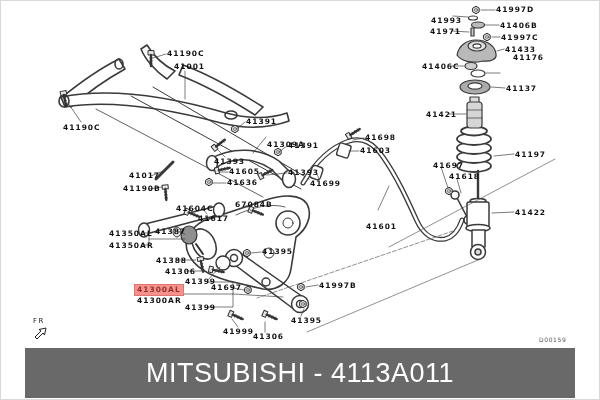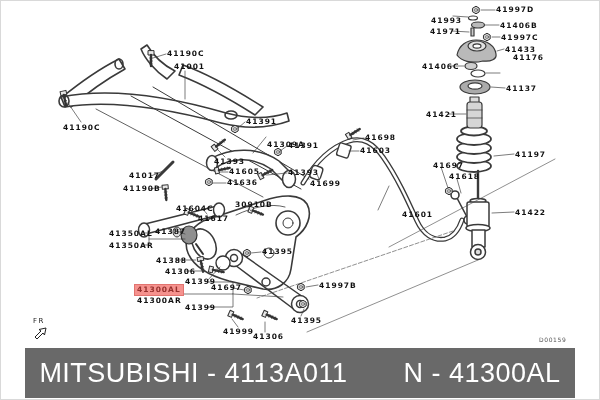--- a/index.html
+++ b/index.html
@@ -218,58 +218,57 @@
     <span>FR</span>
     <svg width="16" height="13" style="display:block;margin-top:1px;">
       <path d="M2,11 L8,5 L6,3.5 L13,2 L11.5,9 L10,7 L4,13 Z" fill="#fff" stroke="#222" stroke-width="1"></path>
     </svg>
   </div>
 
   <div class="sheet-code">D00159</div>
 
   <div class="footer">
     <span>MITSUBISHI - 4113A011</span>
-    <span>N - 41300AL</span>
   </div>
 
   <div id="labels">
       <div class="part-label" style="left: 166px; top: 49px;">41190C</div>
       <div class="part-label" style="left: 173px; top: 62px;">41001</div>
       <div class="part-label" style="left: 62px; top: 123px;">41190C</div>
       <div class="part-label" style="left: 245px; top: 117px;">41391</div>
       <div class="part-label" style="left: 266px; top: 128px; margin-top: 12px;">41309A</div>
       <div class="part-label" style="left: 287px; top: 141px;">41391</div>
       <div class="part-label" style="left: 213px; top: 157px;">41393</div>
       <div class="part-label" style="left: 228px; top: 167px;">41605</div>
       <div class="part-label" style="left: 226px; top: 178px;">41636</div>
       <div class="part-label" style="left: 287px; top: 168px;">41393</div>
       <div class="part-label" style="left: 309px; top: 179px;">41699</div>
       <div class="part-label" style="left: 364px; top: 133px;">41698</div>
       <div class="part-label" style="left: 359px; top: 146px;">41603</div>
       <div class="part-label" style="left: 128px; top: 171px;">41017</div>
       <div class="part-label" style="left: 122px; top: 184px;">41190B</div>
       <div class="part-label" style="left: 175px; top: 204px;">41604C</div>
-      <div class="part-label" style="left: 234px; top: 200px;">30910B</div>
+      <div class="part-label" style="left: 234px; top: 200px;">67084B</div>
       <div class="part-label" style="left: 197px; top: 214px;">41617</div>
       <div class="part-label" style="left: 108px; top: 229px;">41350AL</div>
       <div class="part-label" style="left: 108px; top: 241px;">41350AR</div>
       <div class="part-label" style="left: 154px; top: 227px;">41387</div>
       <div class="part-label" style="left: 261px; top: 247px;">41395</div>
       <div class="part-label" style="left: 155px; top: 256px;">41388</div>
       <div class="part-label" style="left: 164px; top: 267px;">41306</div>
       <div class="part-label" style="left: 184px; top: 277px;">41399</div>
       <div class="part-label hl" style="left: 136px; top: 285px;">41300AL</div>
       <div class="part-label" style="left: 136px; top: 296px;">41300AR</div>
       <div class="part-label" style="left: 210px; top: 283px;">41697</div>
       <div class="part-label" style="left: 184px; top: 303px;">41399</div>
       <div class="part-label" style="left: 222px; top: 327px;">41999</div>
       <div class="part-label" style="left: 252px; top: 332px;">41306</div>
       <div class="part-label" style="left: 290px; top: 316px;">41395</div>
       <div class="part-label" style="left: 318px; top: 281px;">41997B</div>
-      <div class="part-label" style="left: 365px; top: 210px; margin-left: 36px;">41601</div>
+      <div class="part-label" style="left: 365px; top: 222px;">41601</div>
       <div class="part-label" style="left: 432px; top: 161px;">41697</div>
       <div class="part-label" style="left: 448px; top: 172px;">41618</div>
       <div class="part-label" style="left: 514px; top: 150px;">41197</div>
       <div class="part-label" style="left: 514px; top: 208px;">41422</div>
       <div class="part-label" style="left: 495px; top: 5px;">41997D</div>
       <div class="part-label" style="left: 430px; top: 8px; margin-top: 8px;">41993</div>
       <div class="part-label" style="left: 499px; top: 21px;">41406B</div>
       <div class="part-label" style="left: 429px; top: 27px;">41971</div>
       <div class="part-label" style="left: 500px; top: 33px;">41997C</div>
       <div class="part-label" style="left: 504px; top: 45px;">41433</div>

